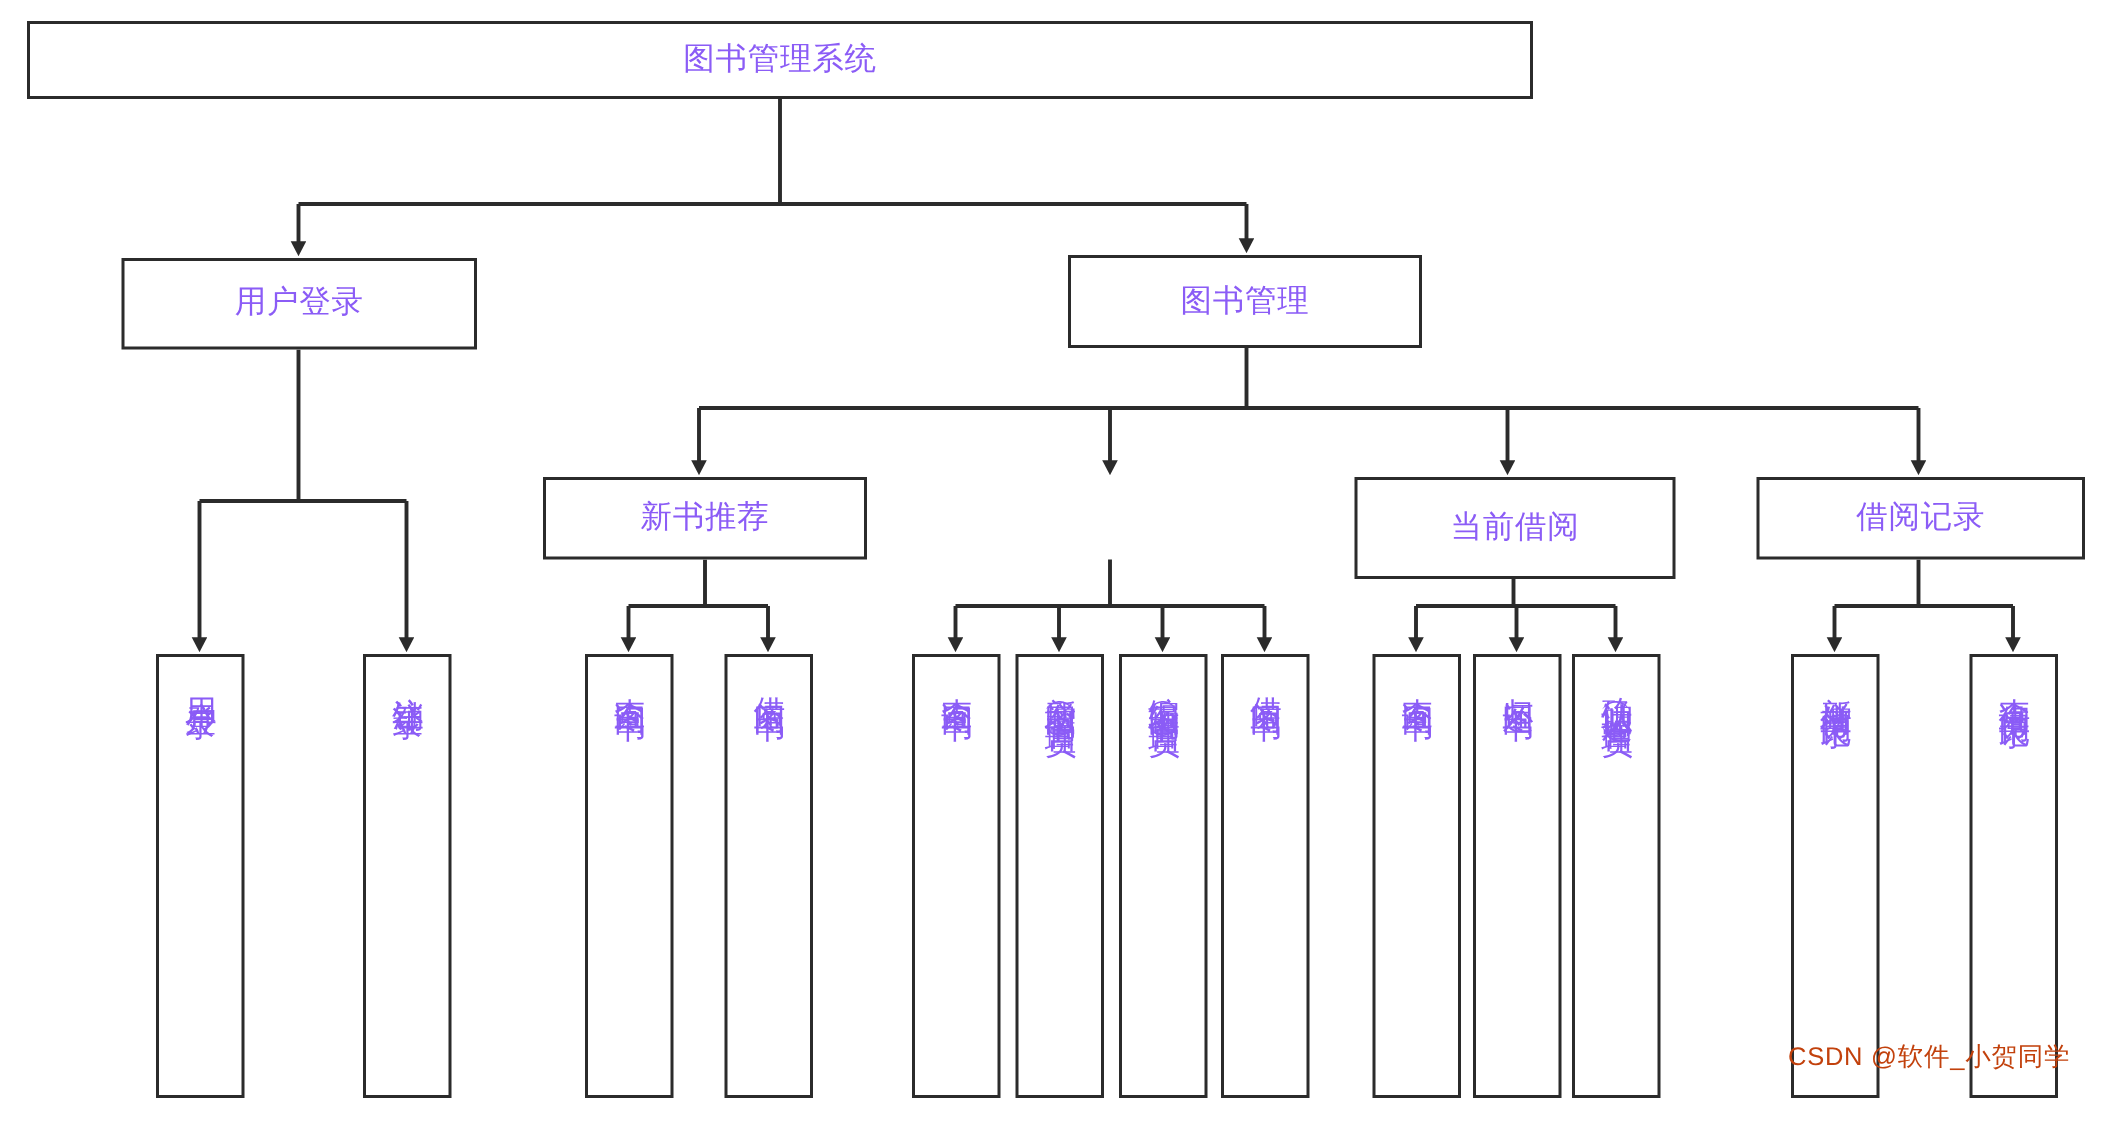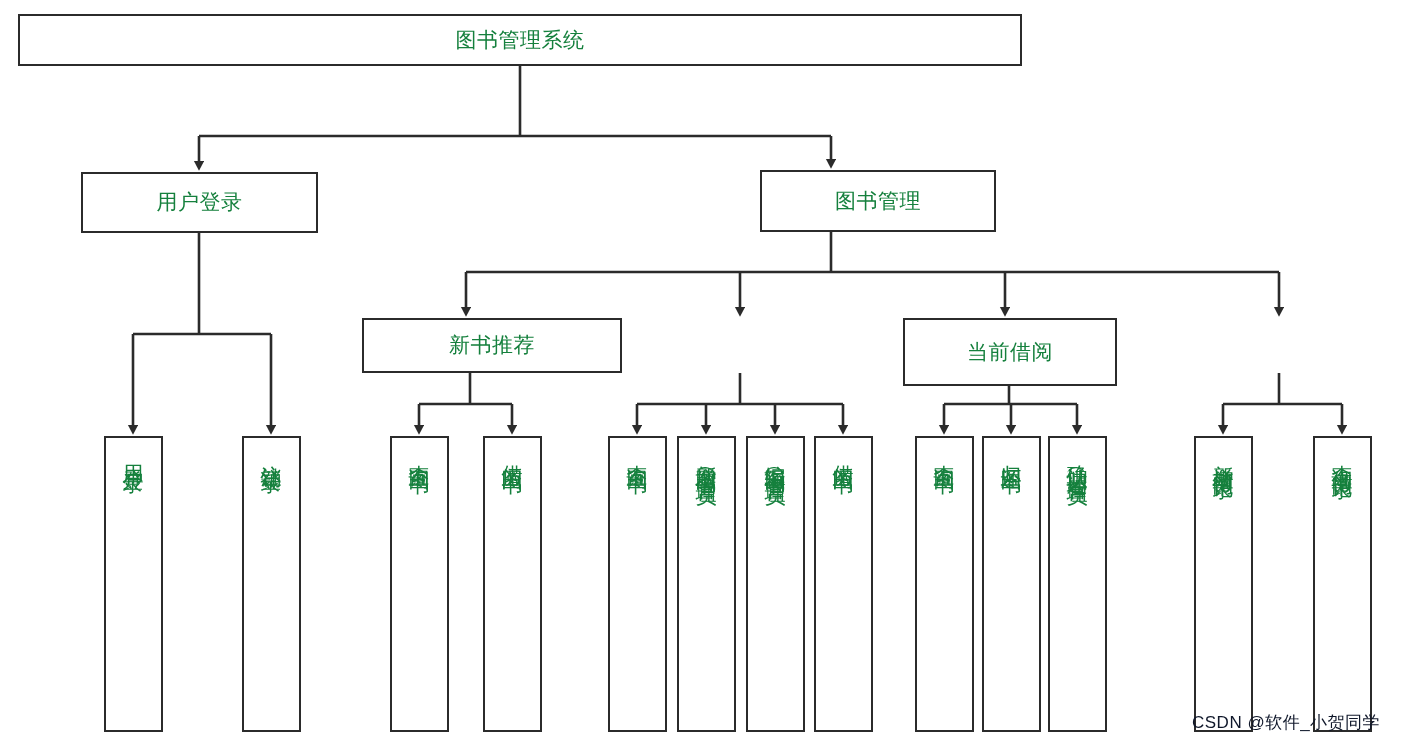--- a/index.html
+++ b/index.html
@@ -12,21 +12,21 @@
   }
   #svg-layer{position:absolute;left:0;top:0;width:1405px;height:747px;}
   .node{
     position:absolute;
     box-sizing:border-box;
     background:#ffffff;
     border:2.4px solid #2b2b2b;
     display:flex;
     align-items:center;
     justify-content:center;
-    color:#15803d;
+    color:#8b5cf6;
   }
   .node .lbl{
     display:block;
     white-space:pre;
     text-align:center;
     line-height:1.18;
     letter-spacing:0.5px;
   }
   .node.horiz .lbl{
     font-size:21px;
@@ -38,23 +38,23 @@
   }
   .node.vert .lbl{
     writing-mode:vertical-rl;
     text-orientation:upright;
     font-size:21px;
     letter-spacing:3px;
     line-height:1.1;
   }
   #watermark{
     position:absolute;
-    left:1192px;top:711px;
+    left:1192px;top:693px;
     font-size:17px;
-    color:#0f172a;
+    color:#c2410c;
     white-space:pre;
     letter-spacing:0.5px;
     pointer-events:none;
   }
 </style>
 </head>
 <body>
 
 <div id="canvas">
 
@@ -108,29 +108,32 @@
     </g>
   </svg>
 
   <div class="node horiz" style="left:18px;top:14px;width:1004px;height:52px;">
     <span class="lbl">图书管理系统</span>
   </div>
 
   <div class="node horiz" style="left:81px;top:172px;width:237px;height:61px;">
     <span class="lbl">用户登录</span>
   </div>
-  <div class="node horiz" style="left:712px;top:170px;width:236px;height:62px;margin-left:48px;">
+  <div class="node horiz" style="left:712px;top:170px;width:236px;height:62px;">
     <span class="lbl">图书管理</span>
   </div>
 
-  <div class="node horiz" style="left:362px;top:318px;width:260px;height:55px;">
+  <div class="node horiz" style="left:362px;top:318px;width:216px;height:55px;">
     <span class="lbl">新书推荐</span>
   </div>
   <div class="node horiz" style="left:903px;top:318px;width:214px;height:68px;">
     <span class="lbl">当前借阅</span>
+  </div>
+  <div class="node horiz" style="left:1171px;top:318px;width:219px;height:55px;">
+    <span class="lbl">借阅记录</span>
   </div>
 
   <div class="node vert" style="left:104px;top:436px;width:59px;height:296px;">
     <span class="lbl">用户登录</span>
   </div>
   <div class="node vert" style="left:242px;top:436px;width:59px;height:296px;">
     <span class="lbl">注销登录</span>
   </div>
 
   <div class="node vert" style="left:390px;top:436px;width:59px;height:296px;">

